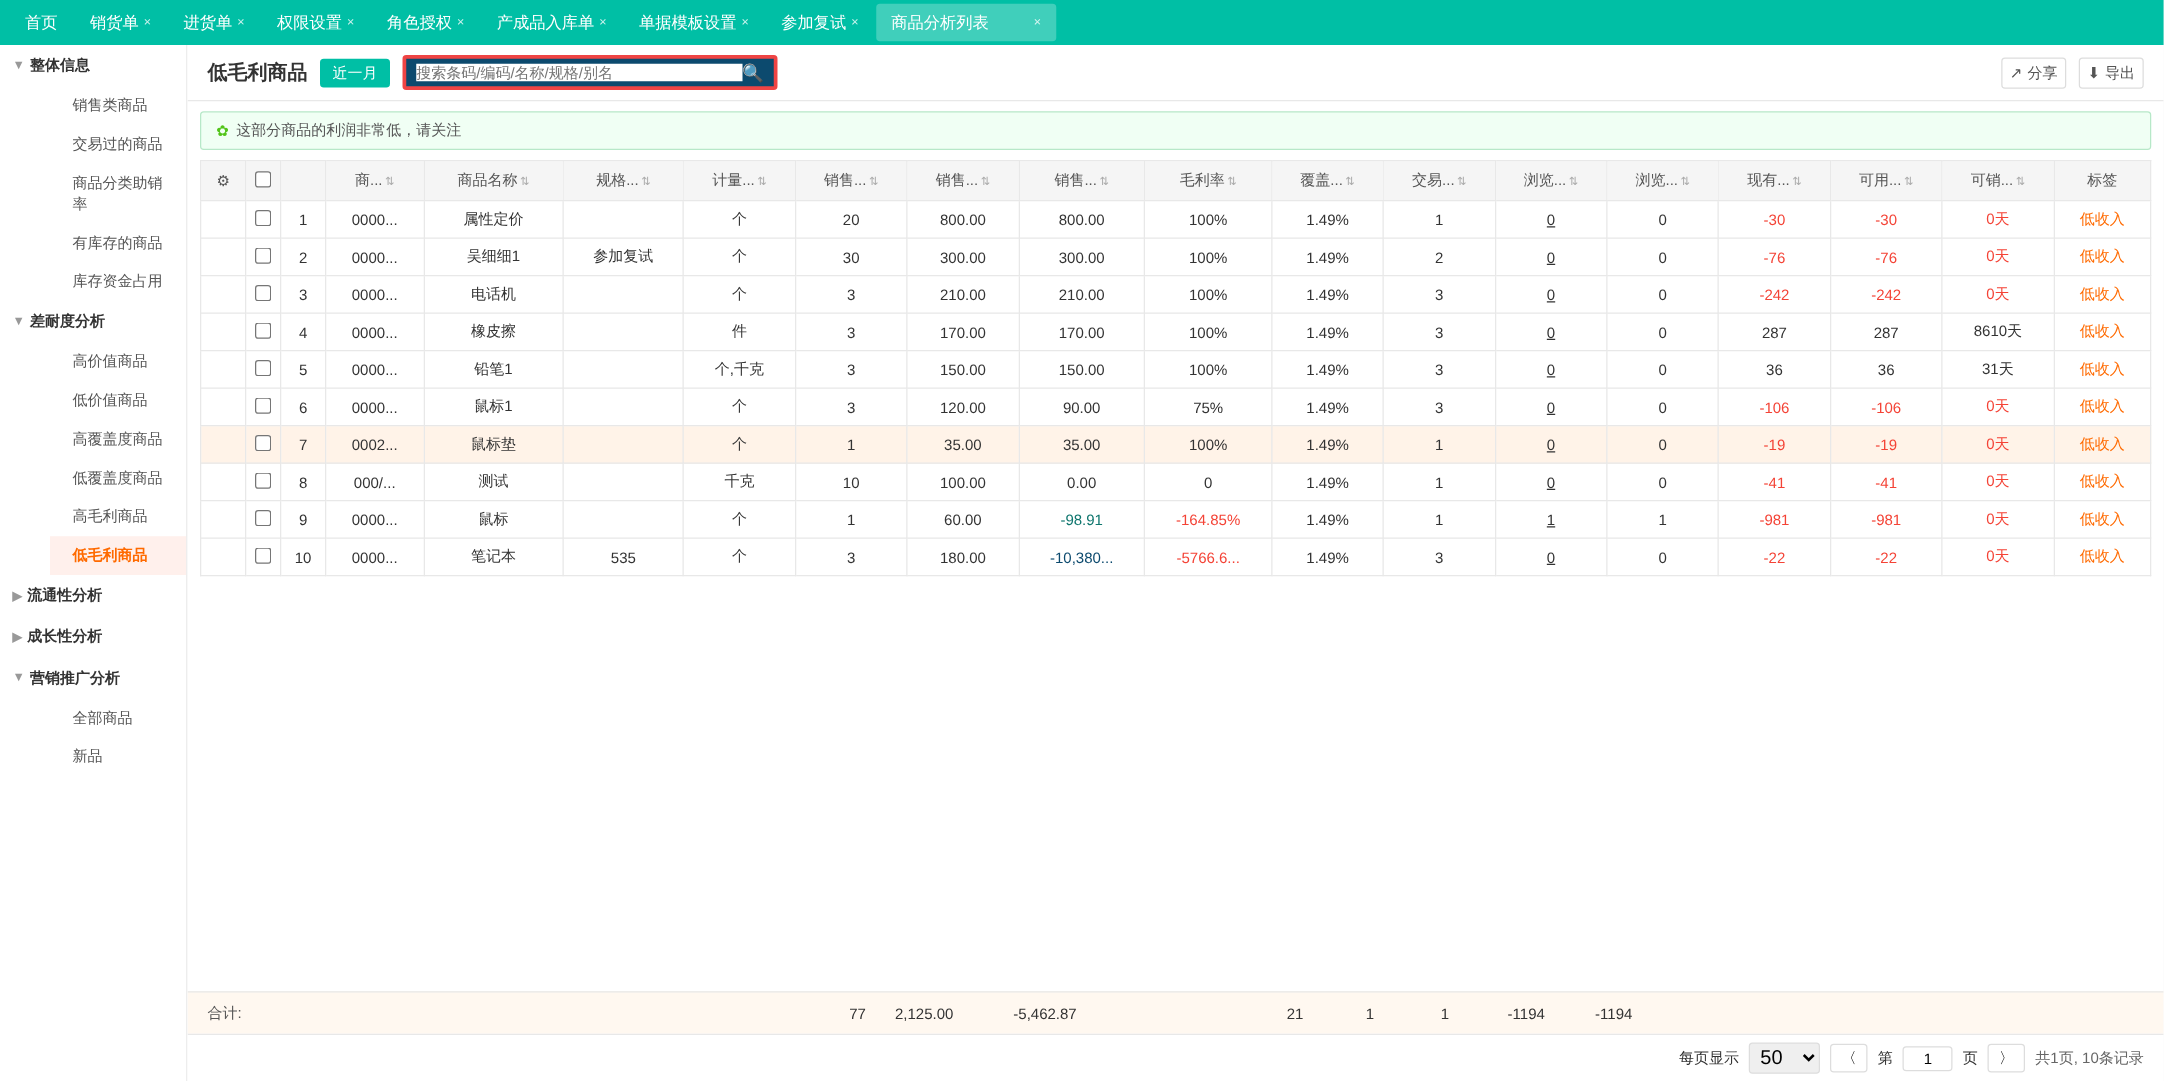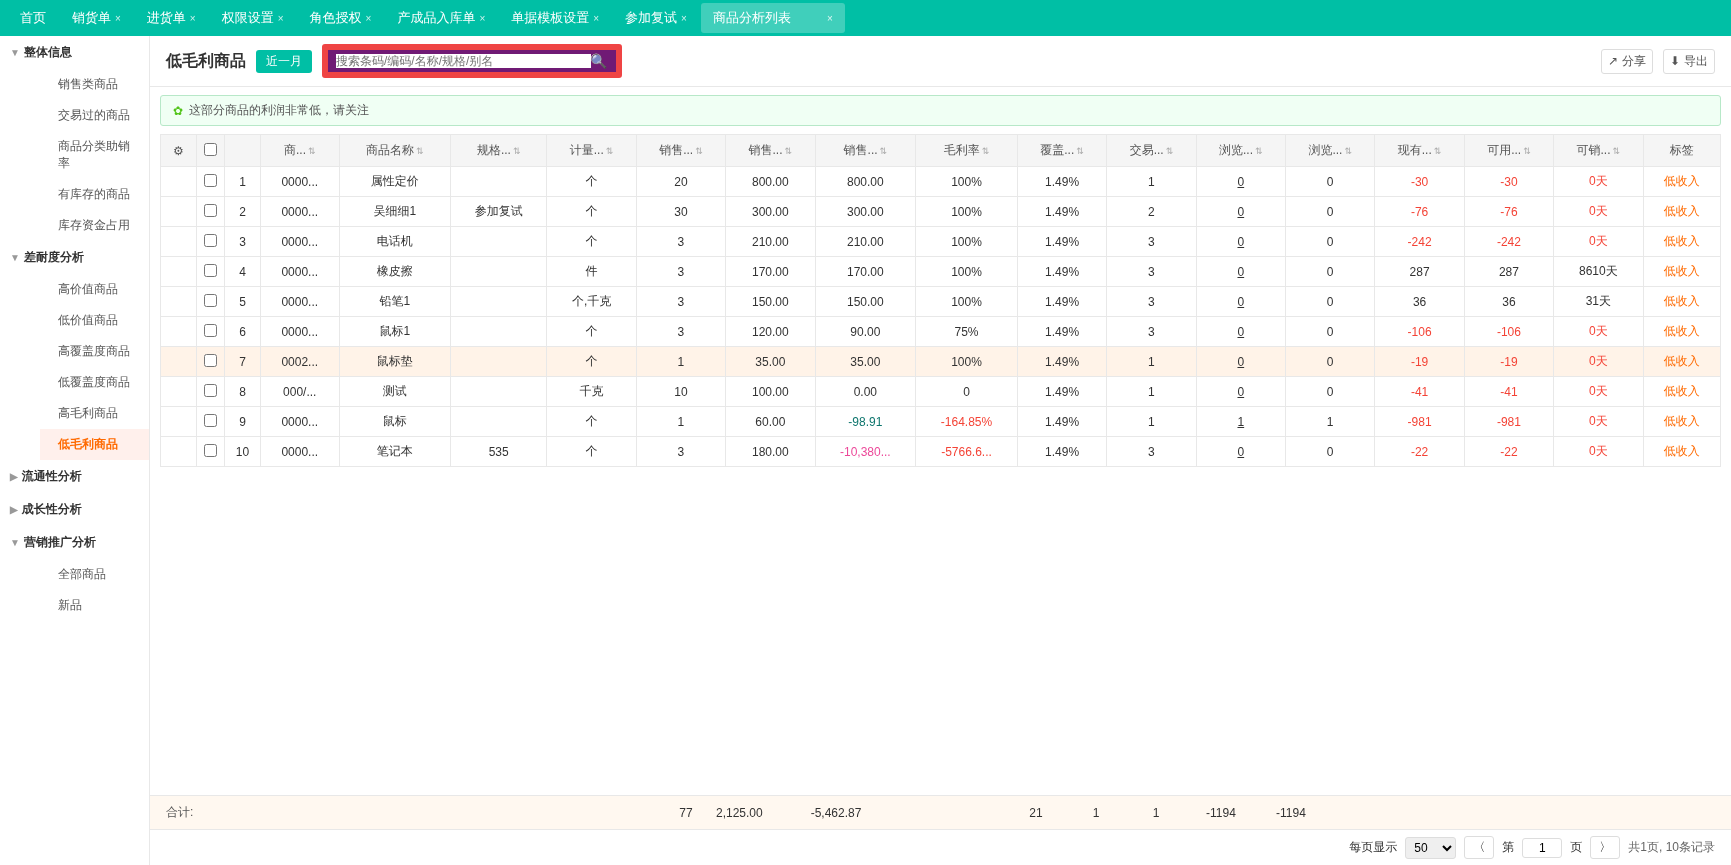--- a/index.html
+++ b/index.html
@@ -87,24 +87,24 @@
       color: #fff;
       border: none;
       border-radius: 3px;
       padding: 3px 10px;
       font-size: 12px;
       cursor: pointer;
     }
     .search-box {
       display: flex;
       align-items: center;
-      border: 6px solid #ef4444;
+      border: 3px solid #ef4444;
       border-radius: 3px;
       padding: 3px 8px;
-      background: #701a75;
+      background: #0c4a6e;
       flex: 1;
       max-width: 300px;
     }
     .search-box input {
       border: none;
       outline: none;
       font-size: 12px;
       color: #999;
       width: 100%;
     }
@@ -198,21 +198,21 @@
       border-top: 1px solid #e8e8e8;
       background: #fff;
       justify-content: flex-end;
       gap: 8px;
       font-size: 12px;
     }
     .page-size-select {
       border: 1px solid #ddd;
       border-radius: 3px;
       padding: 2px 4px;
-      font-size: 12px;
+      font-size: 16px;
     }
     .page-btn {
       border: 1px solid #ddd;
       border-radius: 3px;
       padding: 2px 8px;
       cursor: pointer;
       background: #fff;
       font-size: 12px;
     }
     .page-input {
@@ -588,21 +588,21 @@
             <tr>
       <td></td>
       <td><input type="checkbox" style=""></td>
       <td>10</td>
       <td>0000...</td>
       <td>笔记本</td>
       <td>535</td>
       <td>个</td>
       <td>3</td>
       <td>180.00</td>
-      <td style="color:#ec4899">-10,380...</td>
+      <td style="color:#0c4a6e">-10,380...</td>
       <td style="color:#f44336">-5766.6...</td>
       <td>1.49%</td>
       <td>3</td>
       <td class="underline">0</td>
       <td>0</td>
       <td style="color:#f44336">-22</td>
       <td style="color:#f44336">-22</td>
       <td style="color:#f44336">0天</td>
       <td style="color:#ff6a00">低收入</td>
     </tr>

